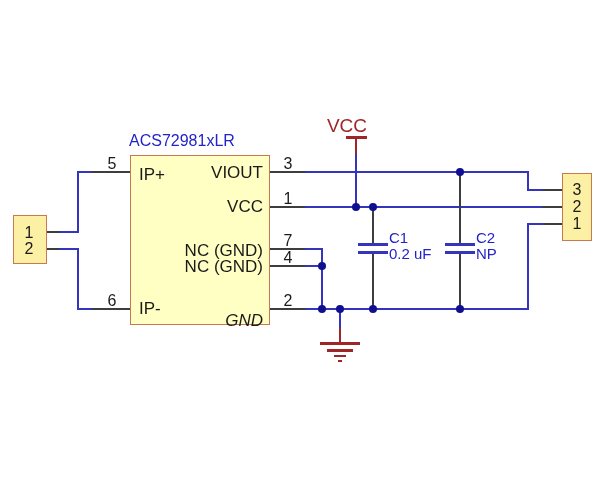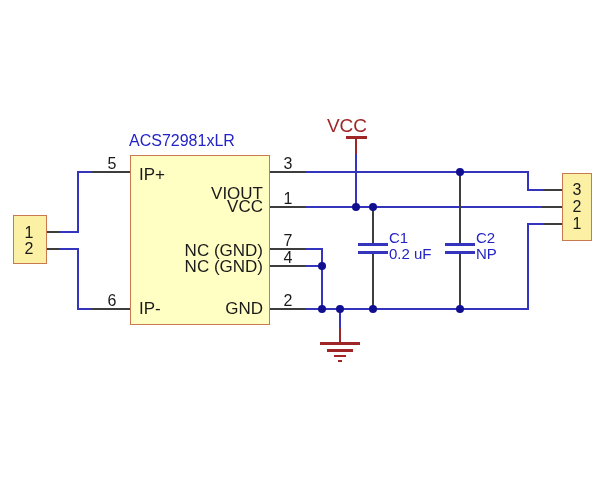--- a/index.html
+++ b/index.html
@@ -28,25 +28,25 @@
 </head>
 <body>
 
 <div id="canvas">
 
   <div class="box ic-fill" style="left:130px;top:155px;width:140px;height:170px;"></div>
   <div class="txt titletxt bluetxt" style="left:129px;top:133px;">ACS72981xLR</div>
 
   <div class="txt iclbl" style="left:139px;top:166px;">IP+</div>
   <div class="txt iclbl" style="left:139px;top:300px;">IP-</div>
-  <div class="txt iclbl right-al" style="left:150px;top:164px;margin-top:21px;">VIOUT</div>
+  <div class="txt iclbl right-al" style="left:150px;top:164px;">VIOUT</div>
   <div class="txt iclbl right-al" style="left:150px;top:198px;">VCC</div>
   <div class="txt iclbl right-al" style="left:150px;top:242px;">NC (GND)</div>
   <div class="txt iclbl right-al" style="left:150px;top:258px;">NC (GND)</div>
-  <div class="txt iclbl right-al" style="left:150px;top:300px;">GND</div>
+  <div class="txt iclbl right-al" style="left:150px;top:312px;font-style:italic;">GND</div>
 
   <div class="txt pnum" style="left:102px;top:156px;">5</div>
   <div class="txt pnum" style="left:102px;top:293px;">6</div>
   <div class="txt pnum" style="left:278px;top:156px;">3</div>
   <div class="txt pnum" style="left:278px;top:191px;">1</div>
   <div class="txt pnum" style="left:278px;top:233px;">7</div>
   <div class="txt pnum" style="left:278px;top:250px;">4</div>
   <div class="txt pnum" style="left:278px;top:293px;">2</div>
 
   <div class="box conn-fill" style="left:13px;top:215px;width:34px;height:49px;"></div>

